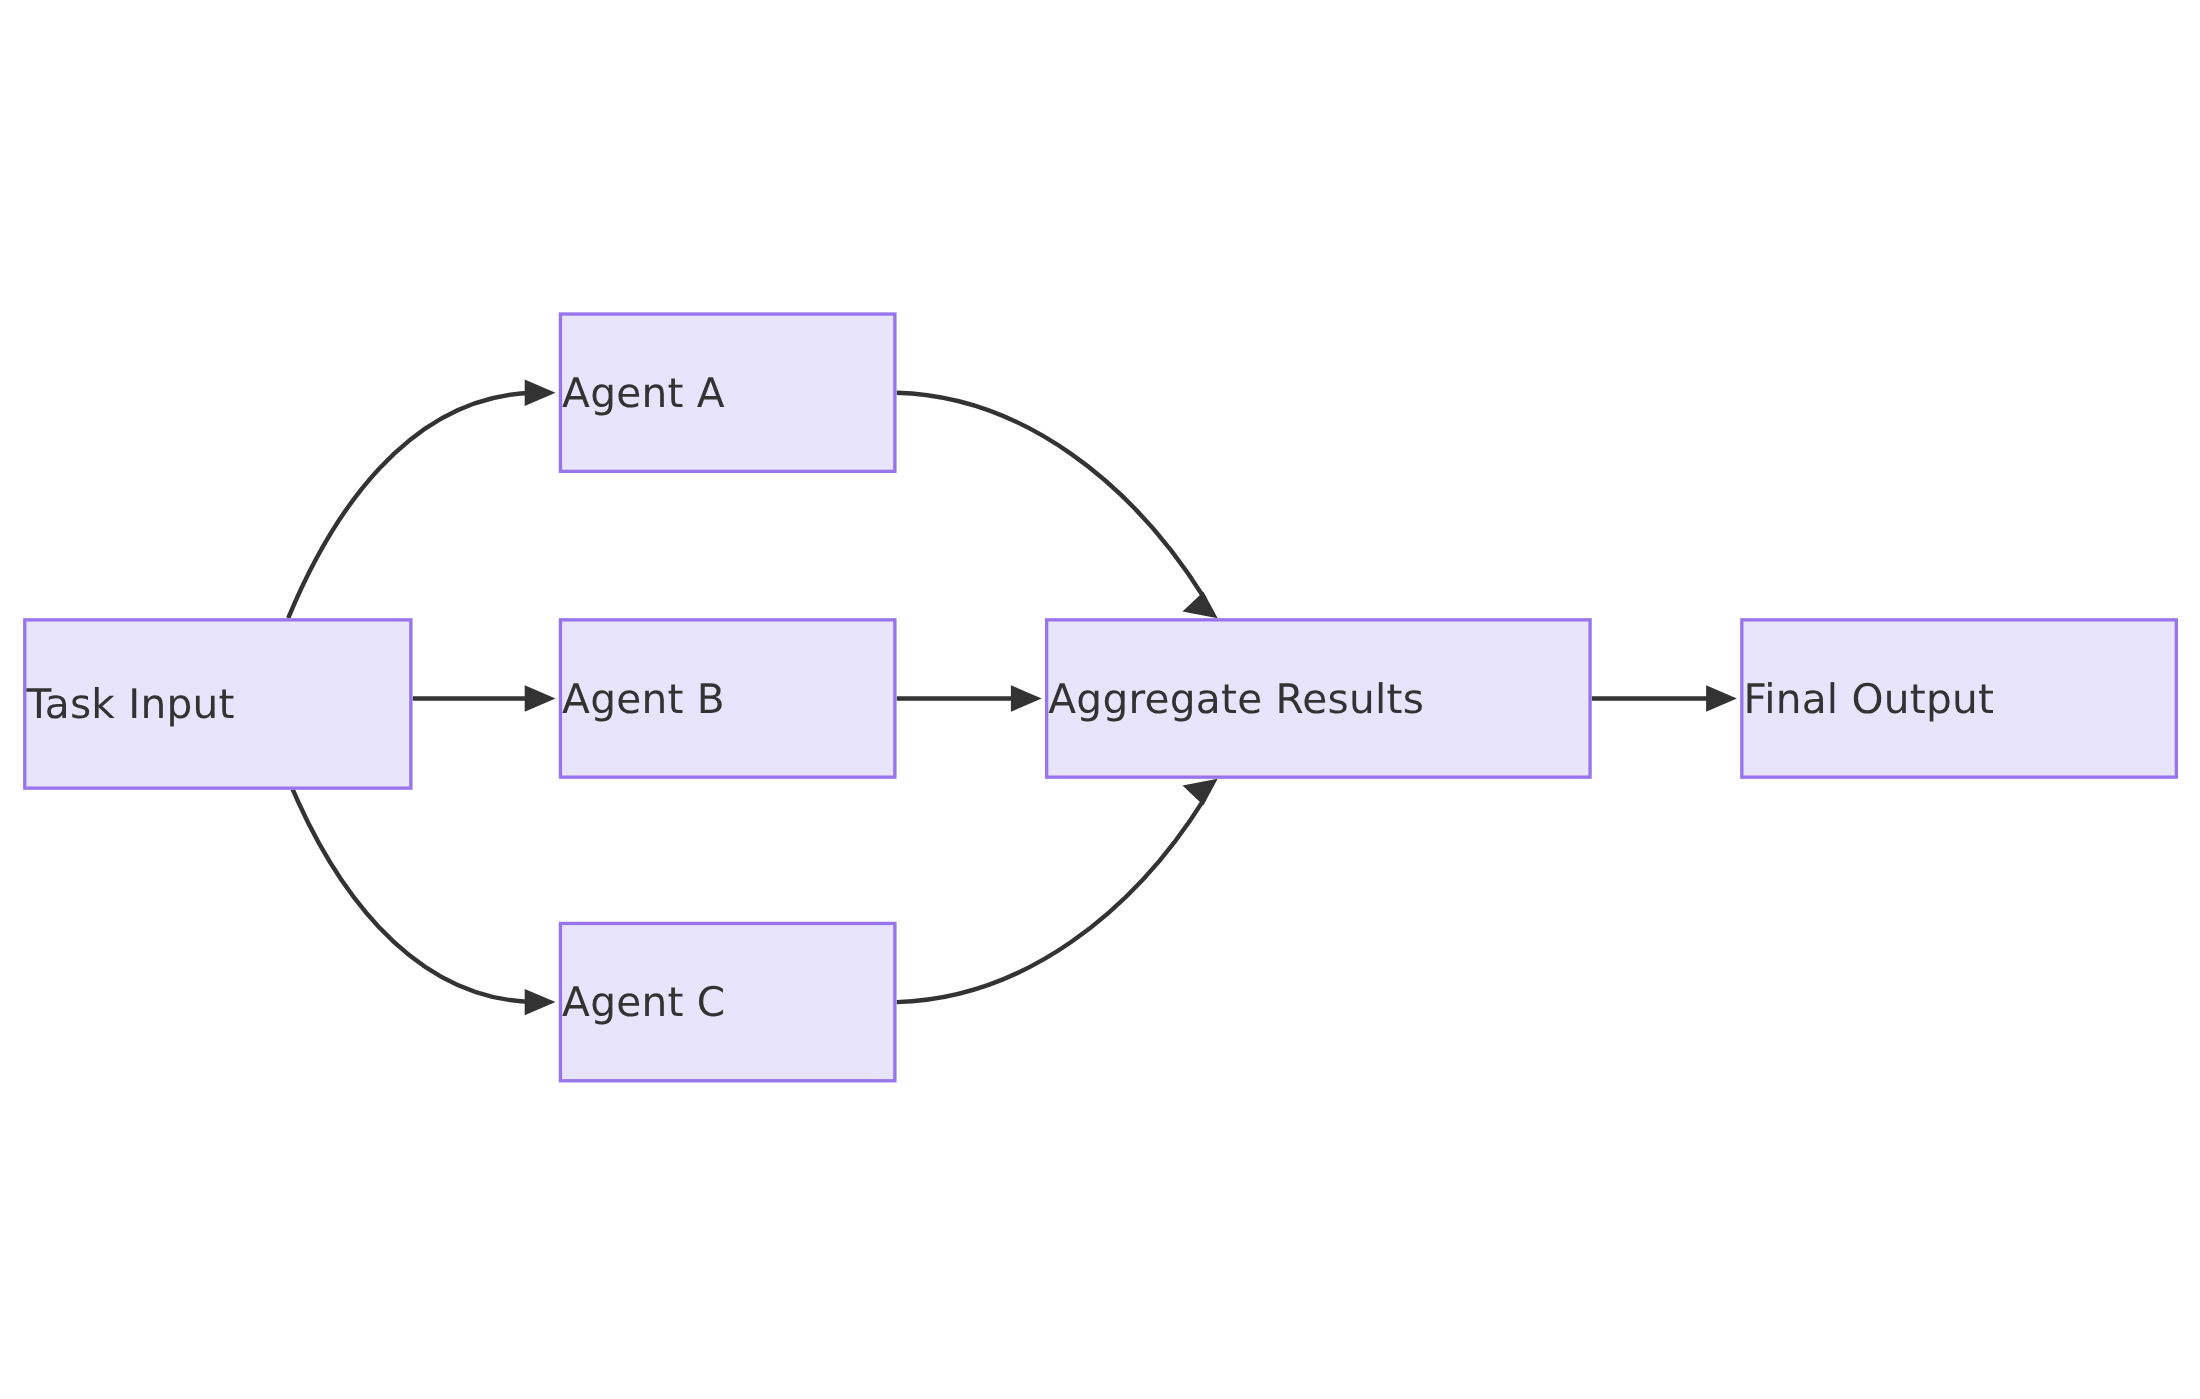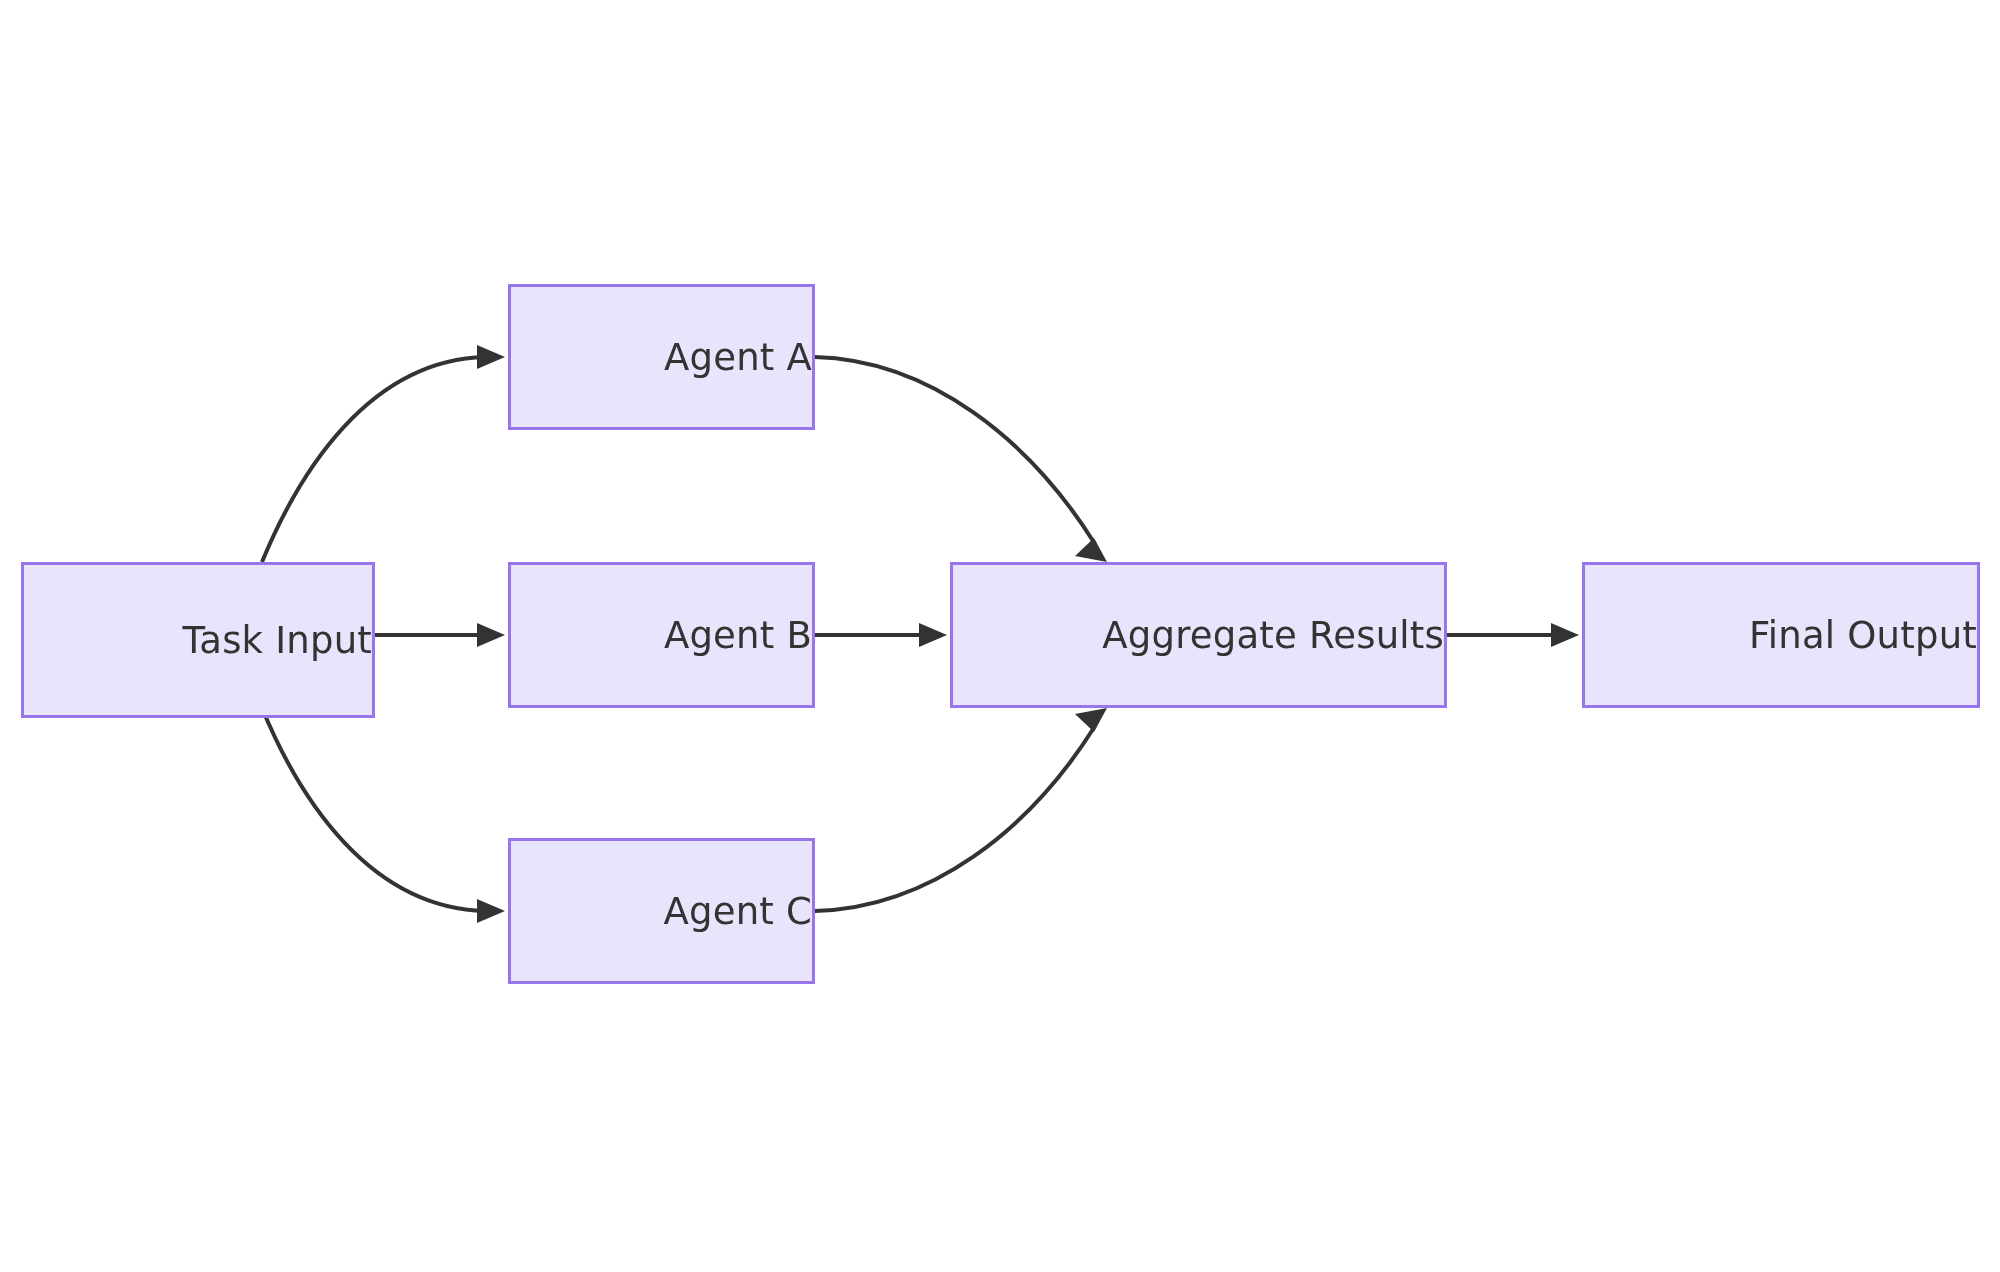--- a/index.html
+++ b/index.html
@@ -26,21 +26,21 @@
     width: 2000px;
     height: 1272px;
   }
   .flow-node {
     position: absolute;
     box-sizing: border-box;
     background: #E7E4FB;
     border: 3px solid #9875EC;
     display: flex;
     align-items: center;
-    justify-content: flex-end;
+    justify-content: flex-start;
   }
   .flow-node-label {
     font-family: "DejaVu Sans", sans-serif;
     font-size: 37px;
     color: #333333;
     line-height: 1;
     letter-spacing: 0.2px;
     white-space: nowrap;
   }
   .edge-path {

